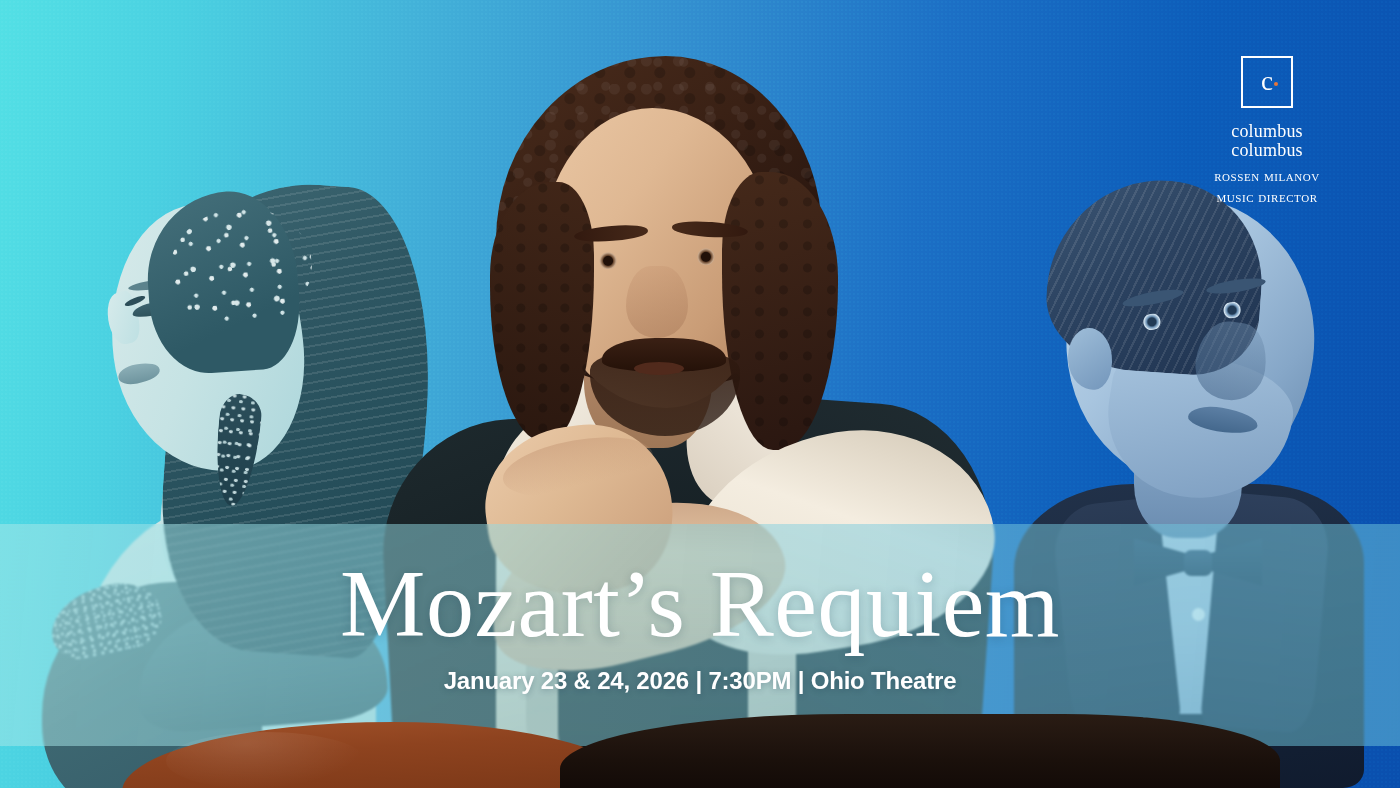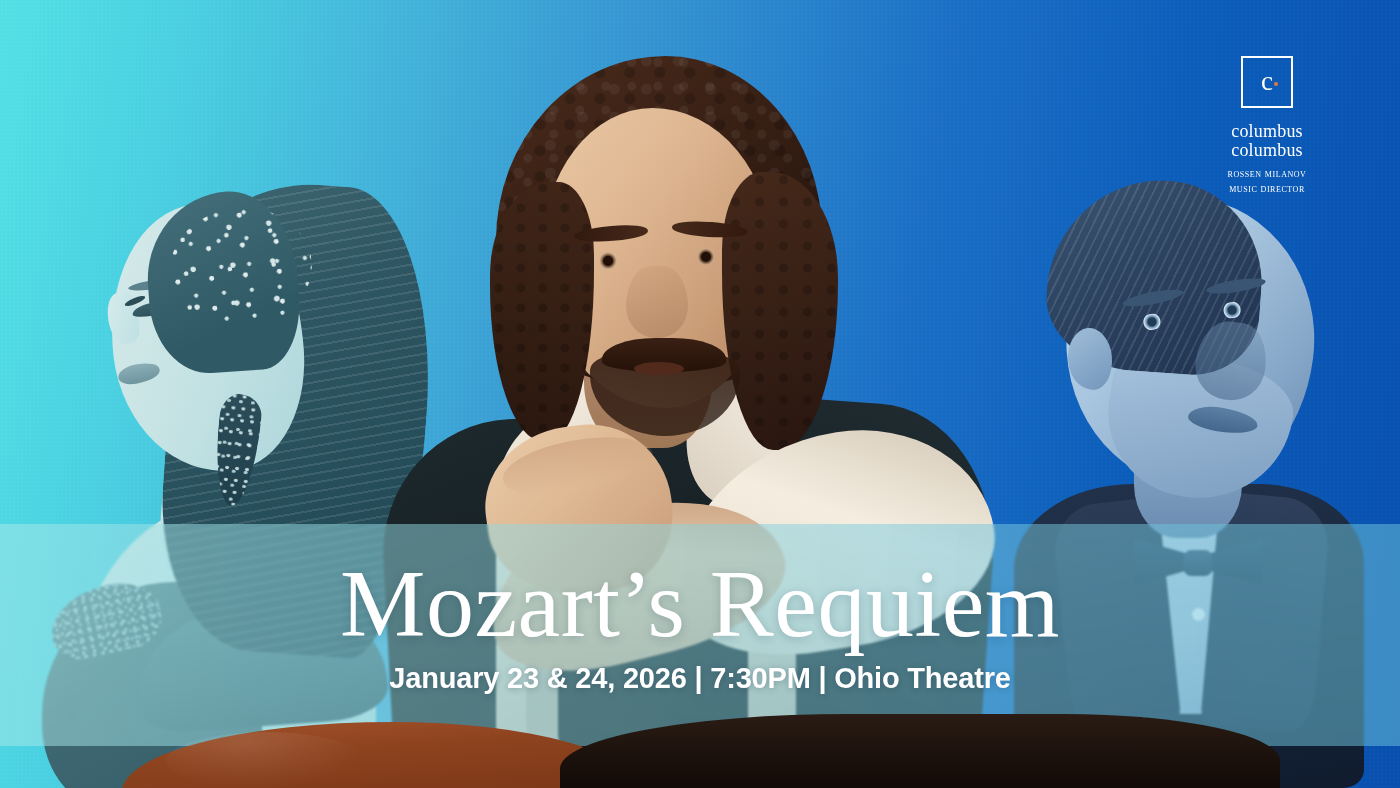--- a/index.html
+++ b/index.html
@@ -535,21 +535,21 @@
   #logo .logo-word {
     font-family:"Liberation Serif", serif;
     font-size:18px;
     line-height:1.03;
     letter-spacing:.2px;
     font-weight:400;
   }
   #logo .logo-credit {
     margin-top:7px;
     font-family:"Liberation Serif", serif;
-    font-size:11px;
+    font-size:15px;
     line-height:1.38;
     letter-spacing:.55px;
     font-variant:small-caps;
     text-transform:lowercase;
   }
   #logo .logo-credit span { display:block; }
 
   
   #text-block {
     position:absolute;
@@ -560,23 +560,23 @@
   #event-title {
     font-family:"Liberation Serif", serif;
     font-size:96px;
     line-height:1;
     font-weight:400;
     color:#FFFFFF;
     letter-spacing:.5px;
     text-shadow:0 2px 10px rgba(20,50,70,.22);
   }
   #event-details {
-    margin-top:10px;
+    margin-top:16px;
     font-family:"Liberation Sans", sans-serif;
-    font-size:29px;
+    font-size:24px;
     line-height:1.12;
     font-weight:bold;
     color:#FFFFFF;
     letter-spacing:-.2px;
     text-shadow:0 1px 6px rgba(20,50,70,.3);
   }
 </style>
 </head>
 <body>
 

